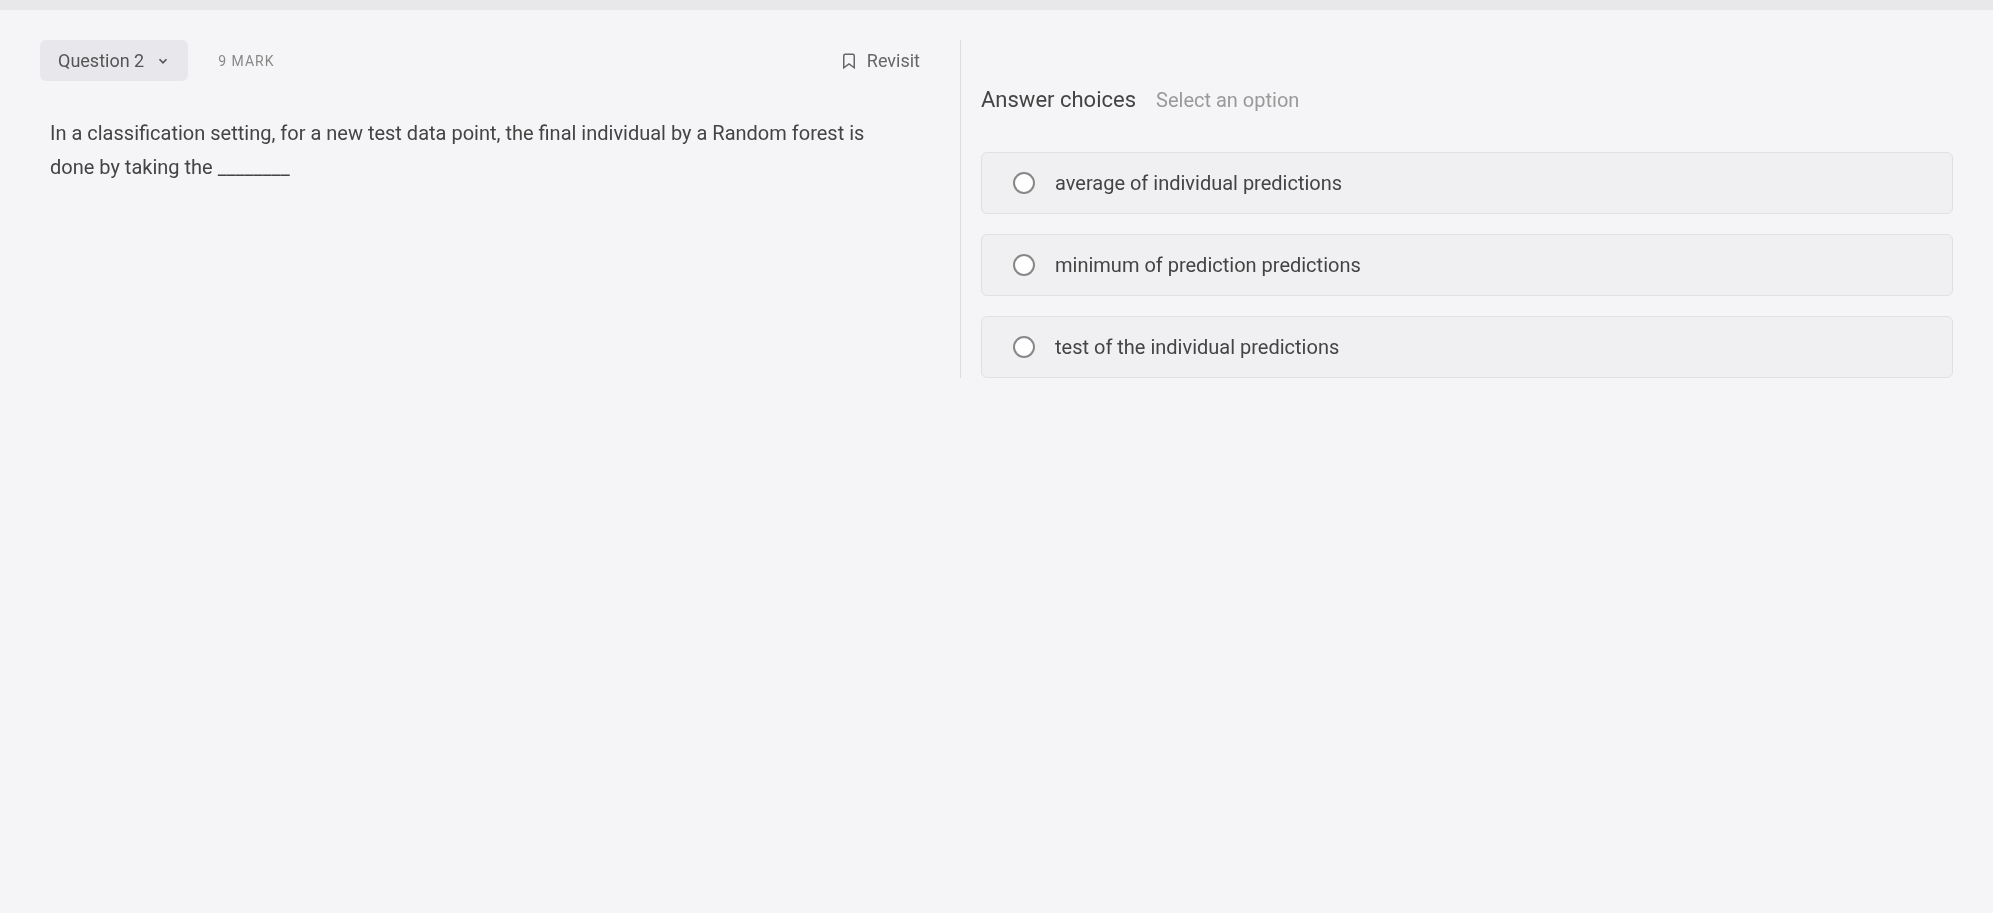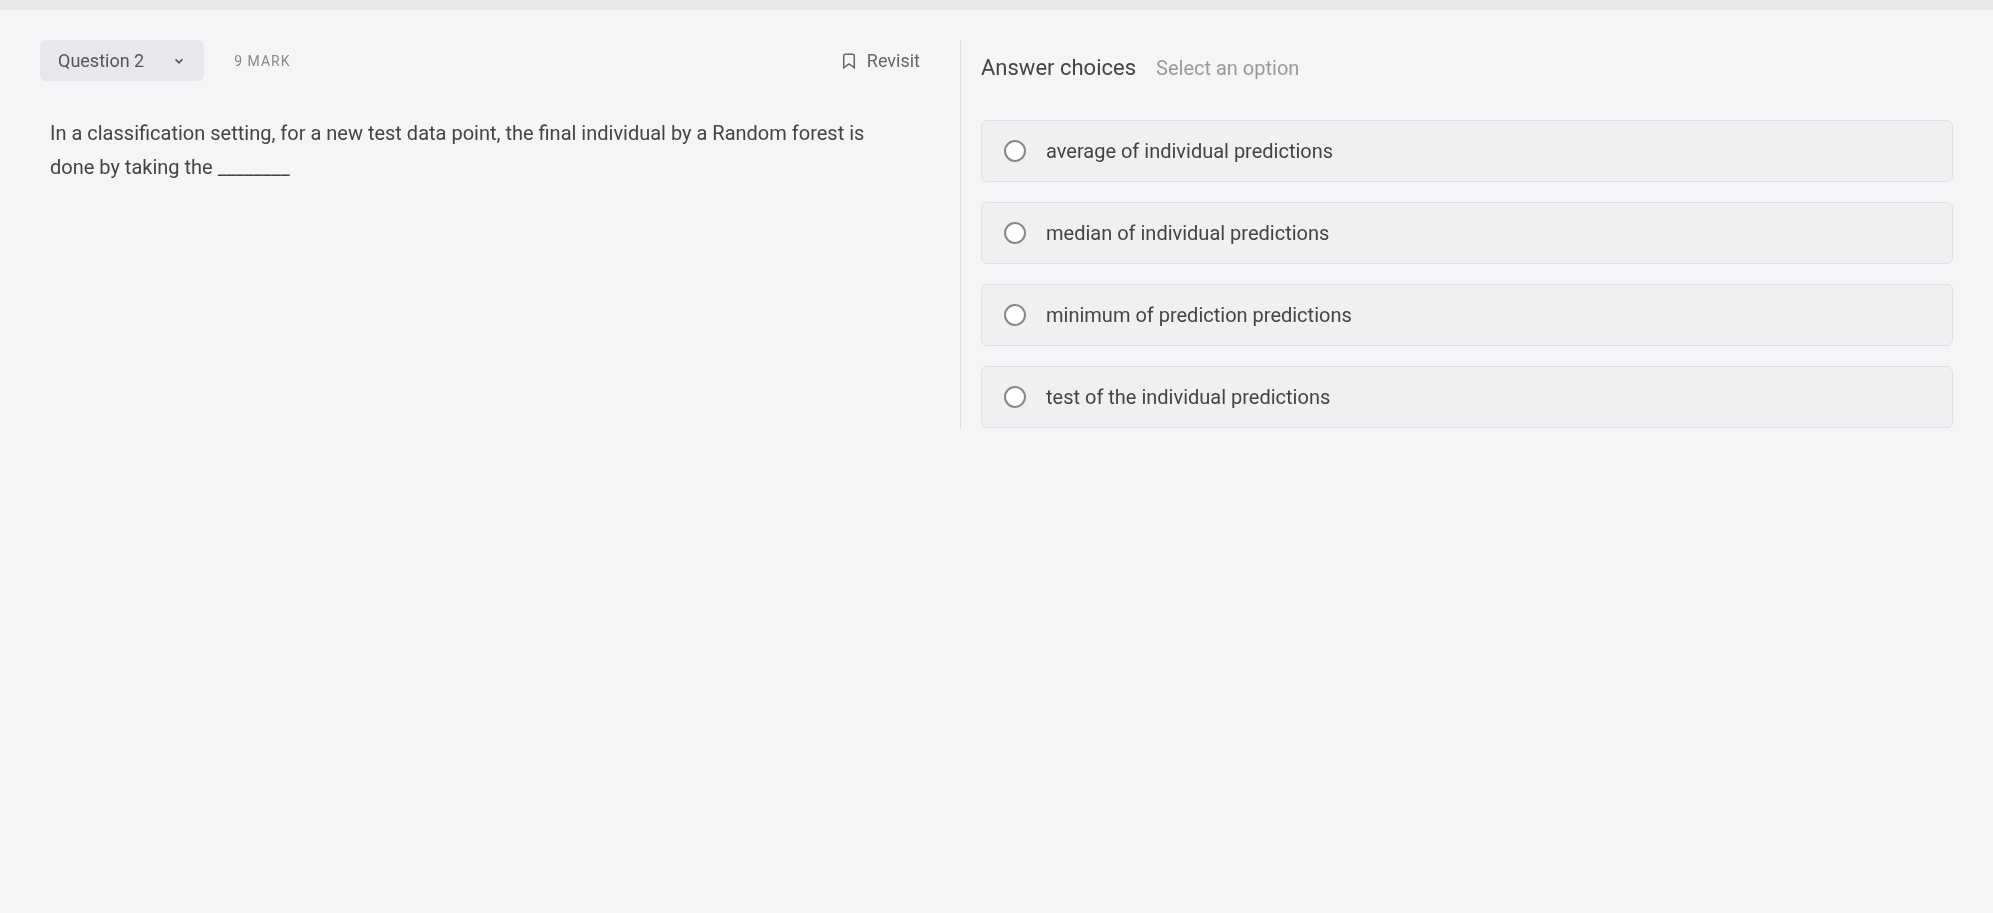--- a/index.html
+++ b/index.html
@@ -44,21 +44,21 @@
       display: flex;
       align-items: center;
       gap: 30px;
     }
     .question-selector {
       background: #e8e8ec;
       padding: 10px 18px;
       border-radius: 6px;
       display: flex;
       align-items: center;
-      gap: 28px;
+      gap: 12px;
       cursor: pointer;
       font-size: 18px;
       color: #555;
     }
     .chevron-down {
       width: 14px;
       height: 14px;
       display: inline-flex;
       align-items: center;
       justify-content: center;
@@ -95,35 +95,36 @@
       display: flex;
       align-items: baseline;
       gap: 20px;
       margin-bottom: 40px;
       padding-top: 15px;
     }
     .answer-title {
       font-size: 22px;
       color: #444;
       font-weight: 400;
+      margin-top: 32px;
     }
     .answer-hint {
       font-size: 20px;
       color: #999;
     }
     .options-list {
       display: flex;
       flex-direction: column;
       gap: 20px;
     }
     .option-item {
       background: #f0f0f2;
       border: 1px solid #e0e0e4;
       border-radius: 6px;
-      padding: 18px 22px;
+      padding: 18px 31px;
       display: flex;
       align-items: center;
       gap: 20px;
       cursor: pointer;
       font-size: 20px;
       color: #444;
     }
     .radio-circle {
       width: 22px;
       height: 22px;
@@ -171,24 +172,20 @@
       <span class="answer-title">Answer choices</span>
       <span class="answer-hint">Select an option</span>
     </div>
     <div class="options-list">
       <div class="option-item">
         <span class="radio-circle"></span>
         <span>average of individual predictions</span>
       </div>
       <div class="option-item">
         <span class="radio-circle"></span>
-        <span>median of individual predictions</span>
-      </div>
-      <div class="option-item">
-        <span class="radio-circle"></span>
         <span>minimum of prediction predictions</span>
       </div>
       <div class="option-item">
         <span class="radio-circle"></span>
         <span>test of the individual predictions</span>
       </div>
     </div>
   </div>
 
 </div>

